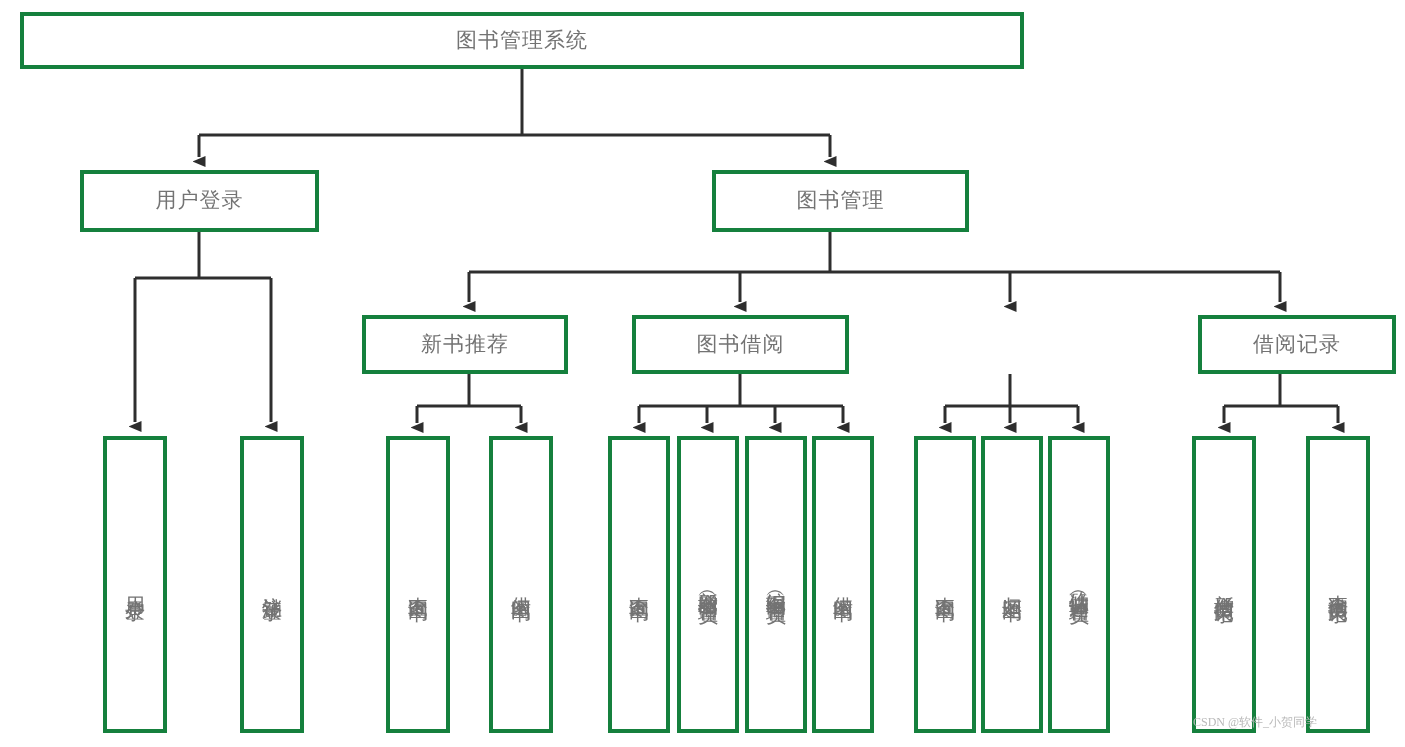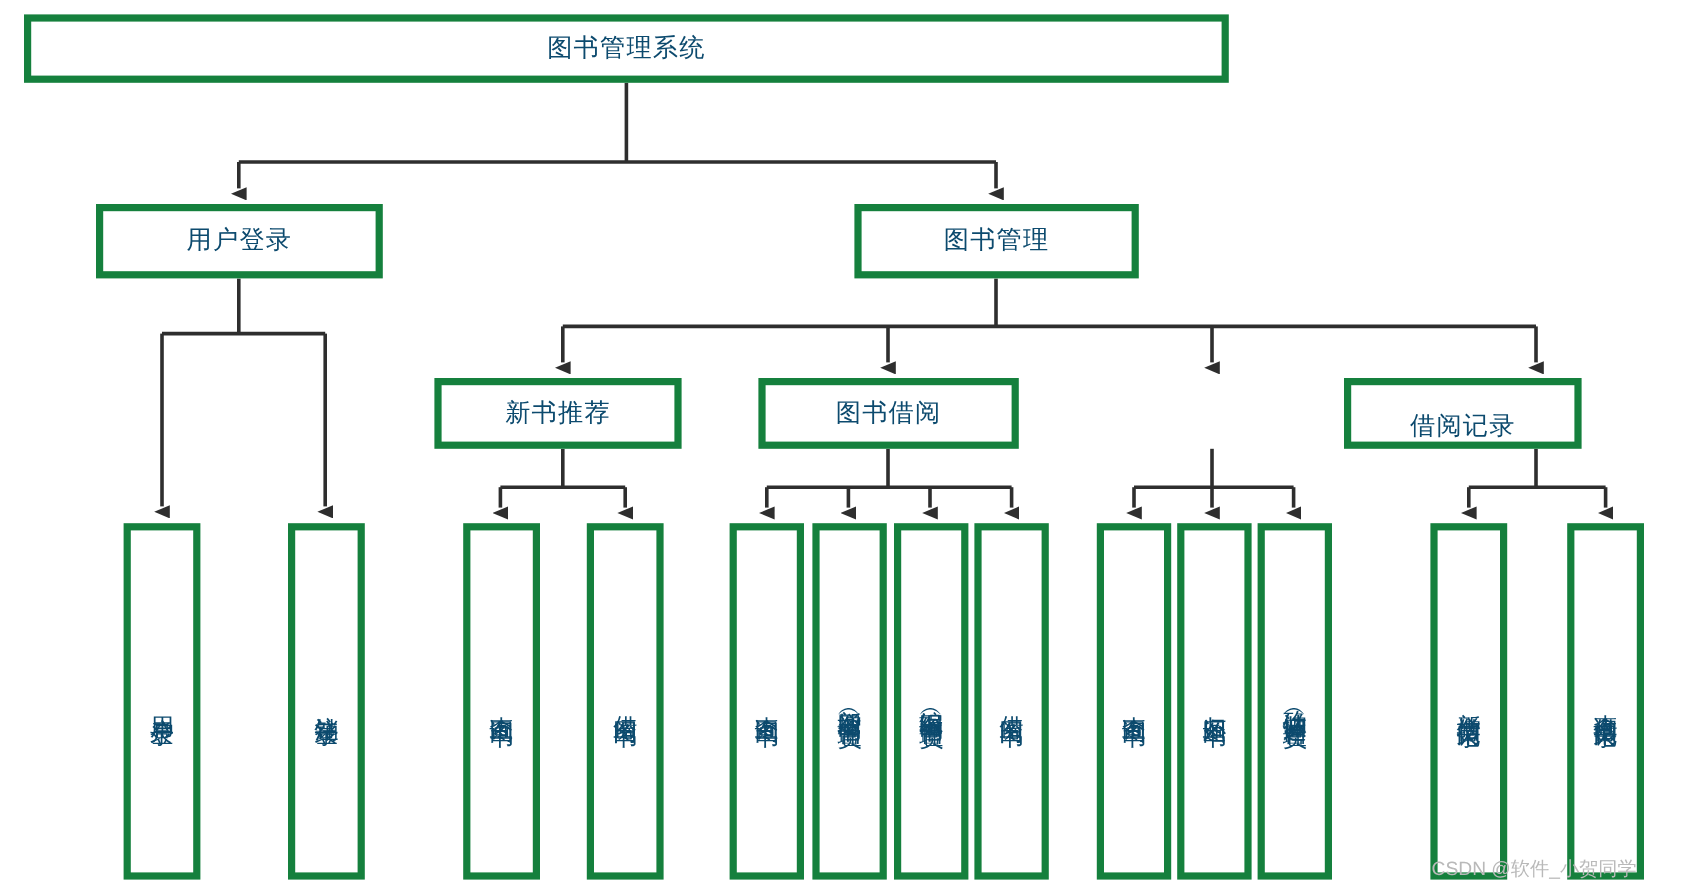--- a/index.html
+++ b/index.html
@@ -23,25 +23,25 @@
     left: 0;
     top: 0;
     width: 1405px;
     height: 747px;
     pointer-events: none;
   }
   .node {
     position: absolute;
     box-sizing: border-box;
     background: #ffffff;
-    border: 6px solid #15803d;
+    border: 4px solid #15803d;
     display: flex;
     align-items: center;
     justify-content: center;
-    color: #0c4a6e;
+    color: #737373;
     z-index: 2;
   }
   .node.h {
     font-size: 21px;
     letter-spacing: 1px;
     line-height: 1.2;
   }
   .node.v {
     writing-mode: vertical-rl;
     text-orientation: upright;
@@ -53,25 +53,25 @@
   }
   .node.v .vlabel {
     writing-mode: vertical-rl;
     text-orientation: upright;
     display: block;
   }
   .watermark {
     position: absolute;
     left: 1193px;
     top: 714px;
-    font-size: 16px;
+    font-size: 12px;
     color: #b9b9b9;
     white-space: nowrap;
     z-index: 3;
-    font-family: Liberation Sans, sans-serif;
+    font-family: Liberation Serif, serif;
   }
 </style>
 </head>
 <body>
 
 <div id="canvas">
 
   <svg id="wires" viewBox="0 0 1405 747" width="1405" height="747" xmlns="http://www.w3.org/2000/svg">
     <defs>
       <marker id="arrow" markerWidth="11" markerHeight="13" refX="1" refY="6.5" orient="auto" markerUnits="userSpaceOnUse">
@@ -122,31 +122,31 @@
     </g>
   </svg>
 
   <div class="node h" style="left:20px; top:12px; width:1004px; height:57px;">
     <span>图书管理系统</span>
   </div>
 
   <div class="node h" style="left:80px; top:170px; width:239px; height:62px;">
     <span>用户登录</span>
   </div>
-  <div class="node h" style="left:712px; top:170px; width:237px; height:62px;">
+  <div class="node h" style="left:712px; top:170px; width:257px; height:62px;">
     <span>图书管理</span>
   </div>
 
   <div class="node h" style="left:362px; top:315px; width:206px; height:59px;">
     <span>新书推荐</span>
   </div>
   <div class="node h" style="left:632px; top:315px; width:217px; height:59px;text-align:center;">
     <span>图书借阅</span>
   </div>
-  <div class="node h" style="left:1120px; top:315px; width:198px; height:59px;align-items:flex-end;">
+  <div class="node h" style="left:1198px; top:315px; width:198px; height:59px;">
     <span>借阅记录</span>
   </div>
 
   <div class="node v" style="left:103px; top:436px; width:64px; height:297px;">
     <span class="vlabel">用户登录</span>
   </div>
   <div class="node v" style="left:240px; top:436px; width:64px; height:297px;">
     <span class="vlabel">注销登录</span>
   </div>
 

